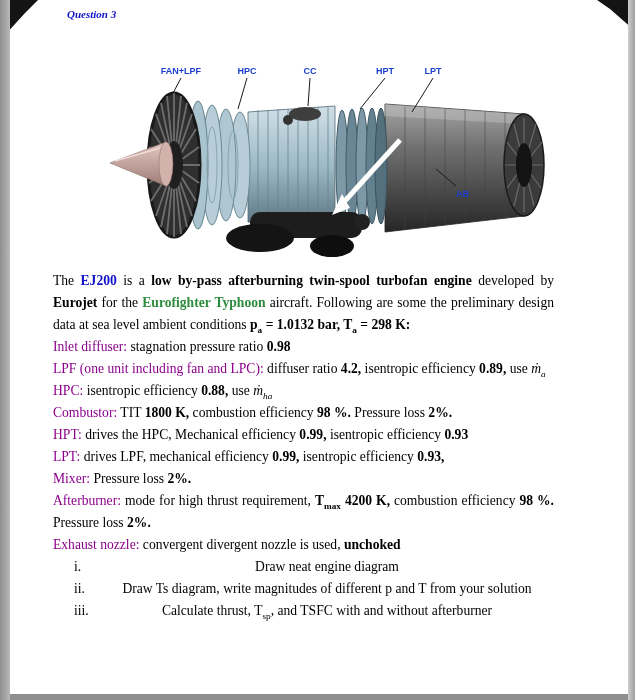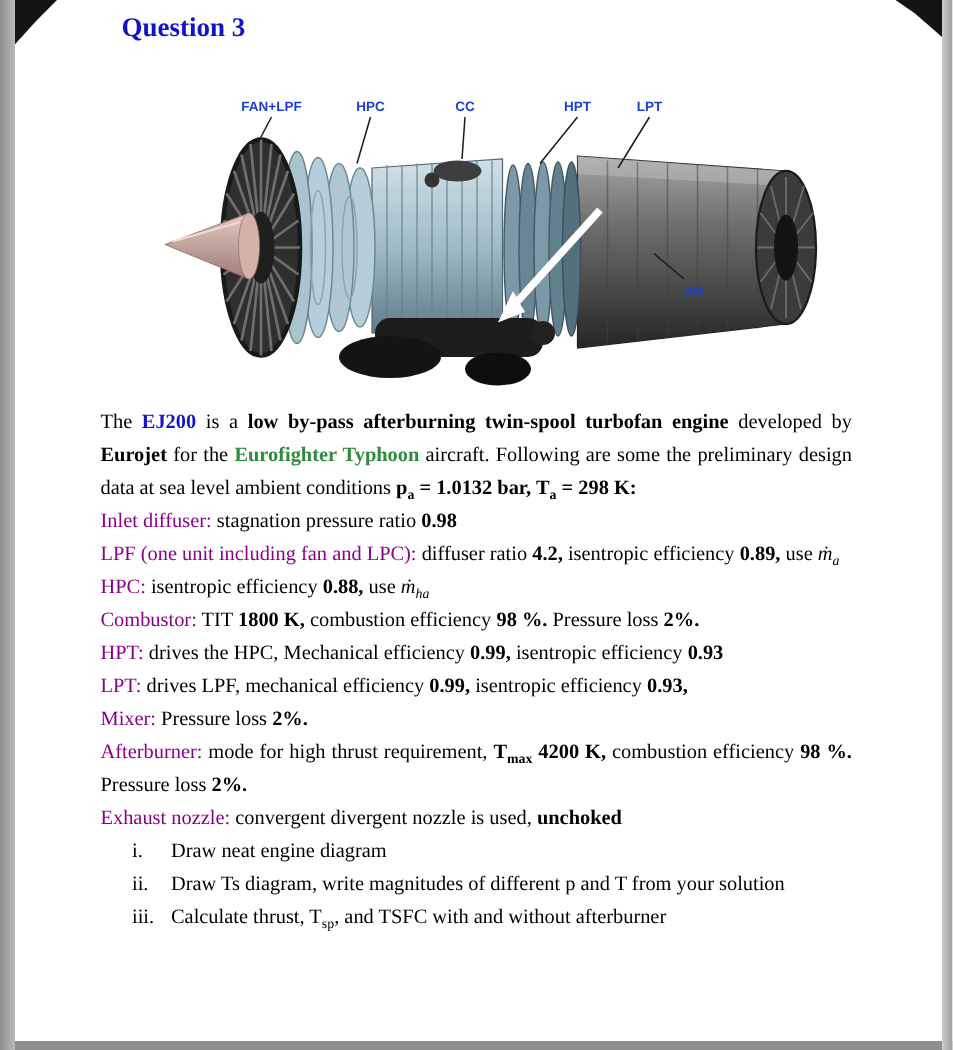--- a/index.html
+++ b/index.html
@@ -19,35 +19,35 @@
   .edge-left{position:absolute;left:0;top:0;width:10px;height:700px;
     background:linear-gradient(90deg,#8f8f8f,#b9b9b9);z-index:6;}
   .edge-right{position:absolute;right:0;top:0;width:7px;height:700px;
     background:linear-gradient(90deg,#cdcdcd,#9d9d9d);z-index:6;}
   .edge-bottom{position:absolute;left:0;bottom:0;width:100%;height:6px;background:#8f8f8f;z-index:5;}
   .corner-tl{position:absolute;left:10px;top:0;width:28px;height:32px;background:#141414;
     clip-path:polygon(0 0,100% 0,52% 42%,0 92%);z-index:4;}
   .corner-tr{position:absolute;right:7px;top:0;width:31px;height:28px;background:#141414;
     clip-path:polygon(0 0,100% 0,100% 88%,42% 32%);z-index:4;}
 
-  .q-label{position:absolute;left:81px;top:8px;font-weight:bold;font-size:18px;color:var(--q-blue);}
+  .q-label{position:absolute;left:67px;top:8px;font-weight:bold;font-size:11px;color:var(--q-blue);font-style:italic;}
 
   .figure{position:absolute;left:100px;top:62px;width:460px;height:206px;}
 
-  .text-block{position:absolute;left:67px;top:270px;width:501px;font-size:13.6px;line-height:22px;}
+  .text-block{position:absolute;left:53px;top:270px;width:501px;font-size:13.6px;line-height:22px;}
   .para{margin:0;text-align:justify;}
   .rt-b{font-weight:bold;}
   .rt-blue{font-weight:bold;color:var(--kw-blue);}
   .rt-green{font-weight:bold;color:var(--kw-green);}
   .rt-purple{font-weight:normal;color:var(--kw-purple);}
   .rt-i{font-style:italic;}
   sub{font-size:68%;line-height:0;}
   .list-item{display:flex;padding-left:21px;}
   .list-num{width:26px;flex:none;}
-  .list-text{flex:1;}
+  .list-text{flex:1;text-align:center;}
 
   .fig-label{fill:var(--fig-blue);font:bold 9px "Liberation Sans",sans-serif;}
   .fig-label-anchor{text-anchor:middle;}
 </style>
 </head>
 <body>
 
 <div class="edge-left"></div>
 <div class="edge-right"></div>
 <div class="edge-bottom"></div>

